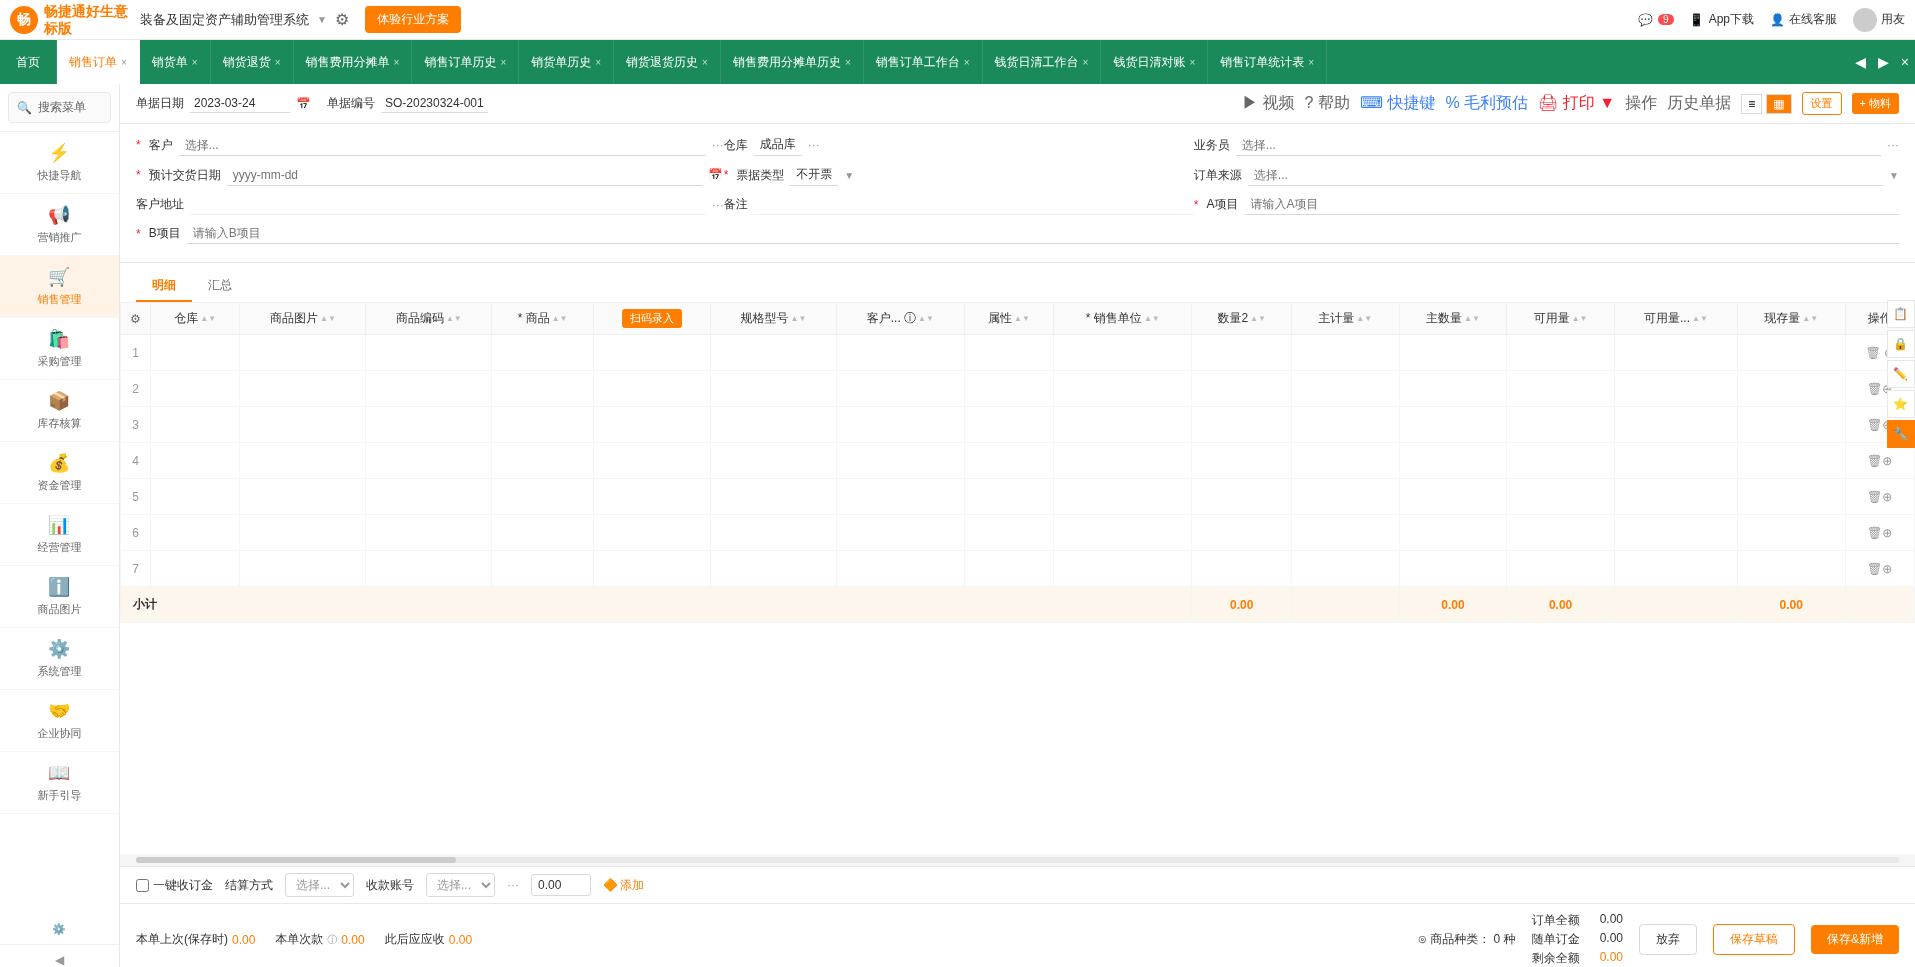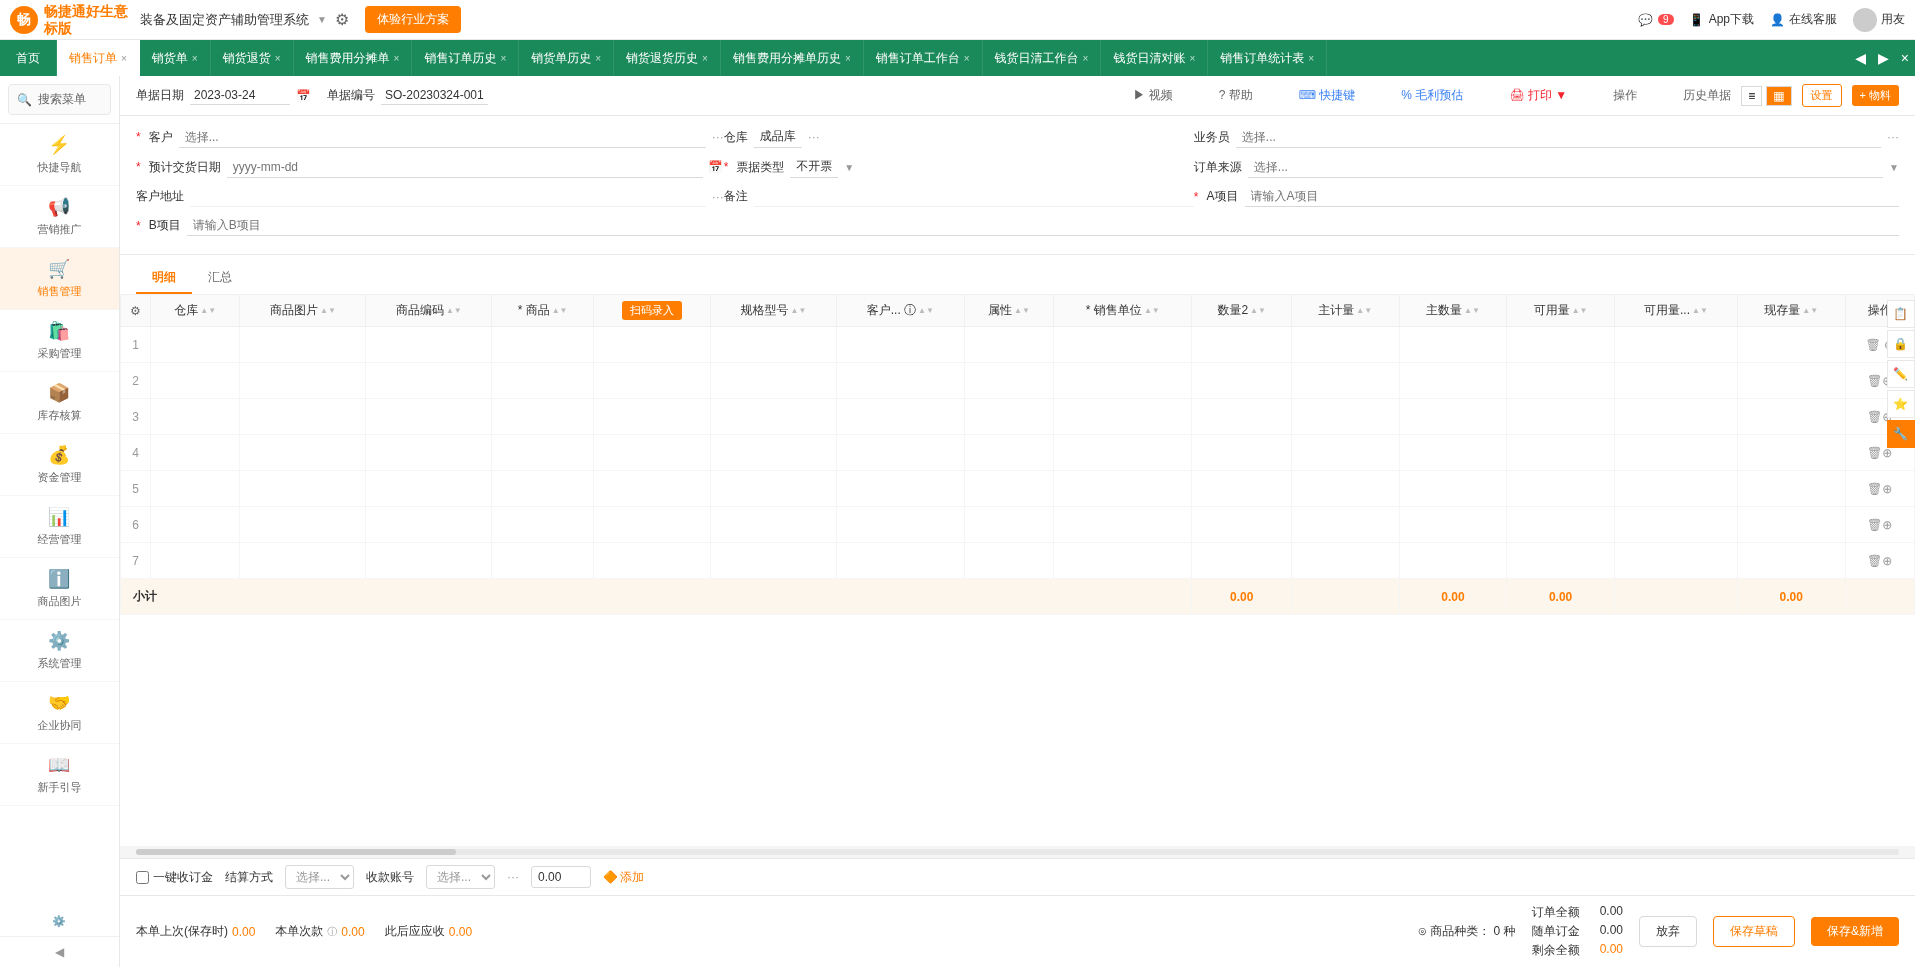--- a/index.html
+++ b/index.html
@@ -14,21 +14,21 @@
     .system-name { font-size: 13px; color: #333; }
     .system-dropdown { color: #999; font-size: 10px; cursor: pointer; }
     .settings-icon { color: #666; font-size: 16px; cursor: pointer; }
     .industry-btn { background: #ff7d00; color: #fff; border: none; border-radius: 4px; padding: 5px 12px; font-size: 12px; cursor: pointer; margin-left: 8px; }
     .top-right { display: flex; align-items: center; gap: 16px; margin-left: auto; }
     .top-right-item { display: flex; align-items: center; gap: 4px; color: #333; font-size: 12px; cursor: pointer; }
     .badge { background: #ff4d4f; color: #fff; border-radius: 10px; padding: 0 4px; font-size: 10px; min-width: 16px; text-align: center; }
     .avatar { width: 24px; height: 24px; background: #ccc; border-radius: 50%; }
 
     
-    .nav-tabs { height: 36px; background: #1a8a5a; display: flex; align-items: stretch; overflow: hidden; }
+    .nav-tabs { height: 44px; background: #1a8a5a; display: flex; align-items: stretch; overflow: hidden; }
     .nav-tab { padding: 0 12px; display: flex; align-items: center; color: #fff; font-size: 12px; cursor: pointer; white-space: nowrap; border-right: 1px solid rgba(255,255,255,0.1); gap: 4px; }
     .nav-tab.active { background: #fff; color: #ff7d00; }
     .nav-tab .close-x { font-size: 10px; color: rgba(255,255,255,0.7); }
     .nav-tab.active .close-x { color: #999; }
     .nav-tab-home { background: #1a8a5a; padding: 0 16px; }
     .nav-arrows { display: flex; align-items: center; margin-left: auto; }
     .nav-arrow { color: #fff; padding: 0 6px; cursor: pointer; font-size: 14px; }
 
     
     .main-layout { display: flex; height: calc(967px - 40px - 36px); }
@@ -46,21 +46,21 @@
 
     
     .content-area { flex: 1; background: #f5f5f5; display: flex; flex-direction: column; overflow: hidden; }
 
     
     .form-header { background: #fff; padding: 8px 16px; border-bottom: 1px solid #e8e8e8; display: flex; align-items: center; gap: 16px; }
     .form-field { display: flex; align-items: center; gap: 6px; font-size: 12px; }
     .form-label { color: #333; white-space: nowrap; }
     .form-value { color: #333; border-bottom: 1px solid #d9d9d9; padding: 2px 4px; min-width: 100px; }
     .form-header-right { margin-left: auto; display: flex; align-items: center; gap: 10px; }
-    .header-action { display: flex; align-items: center; gap: 4px; font-size: 12px; color: #666; cursor: pointer; margin-left: 36px; }
+    .header-action { display: flex; align-items: center; gap: 4px; font-size: 16px; color: #666; cursor: pointer; }
     .header-action.orange { color: #3b82f6; }
     .header-action.red { color: #f5222d; }
 
     
     .form-body { background: #fff; padding: 10px 16px; border-bottom: 1px solid #e8e8e8; }
     .form-row { display: flex; align-items: center; margin-bottom: 8px; gap: 0; }
     .form-col { display: flex; align-items: center; gap: 6px; flex: 1; font-size: 12px; min-width: 0; }
     .field-label { color: #333; white-space: nowrap; }
     .required { color: #f5222d; margin-right: 2px; }
     .field-input { border: none; border-bottom: 1px solid #d9d9d9; padding: 3px 6px; color: #999; min-width: 120px; flex: 1; outline: none; font-size: 12px; }

